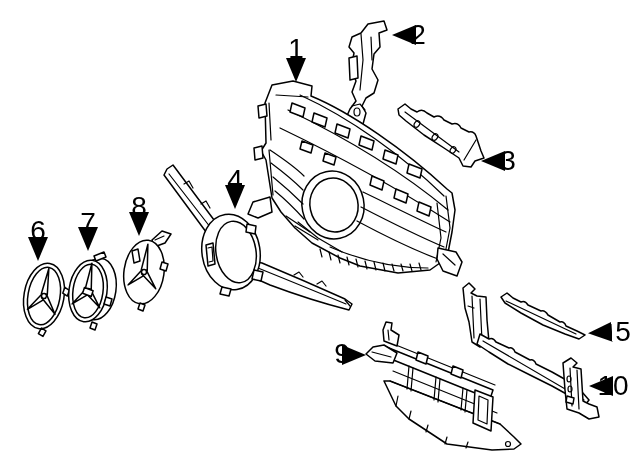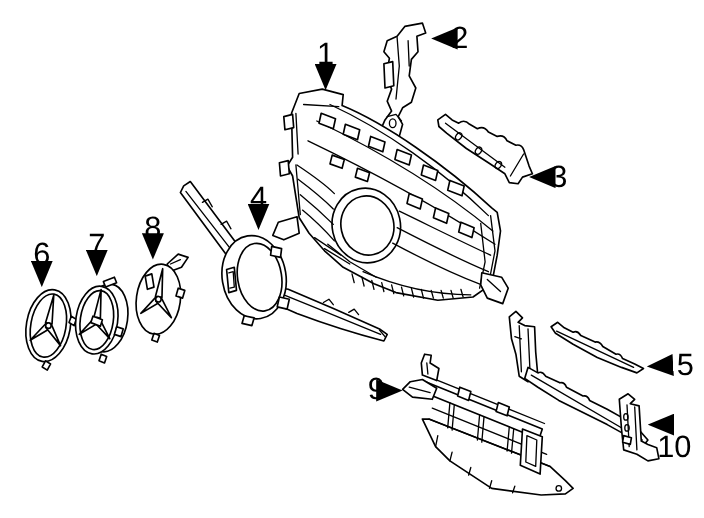--- a/index.html
+++ b/index.html
@@ -224,14 +224,14 @@
 
 <div class="callout" style="left:296px;top:49px">1</div>
 <div class="callout" style="left:418px;top:35px">2</div>
 <div class="callout" style="left:508px;top:161px">3</div>
 <div class="callout" style="left:235px;top:180px">4</div>
 <div class="callout" style="left:623px;top:332px">5</div>
 <div class="callout" style="left:38px;top:231px">6</div>
 <div class="callout" style="left:88px;top:223px">7</div>
 <div class="callout" style="left:139px;top:207px">8</div>
 <div class="callout" style="left:342px;top:354px">9</div>
-<div class="callout" style="left:613px;top:406px">10</div>
+<div class="callout" style="left:613px;top:386px">10</div>
 </div>
 
 </body></html>

